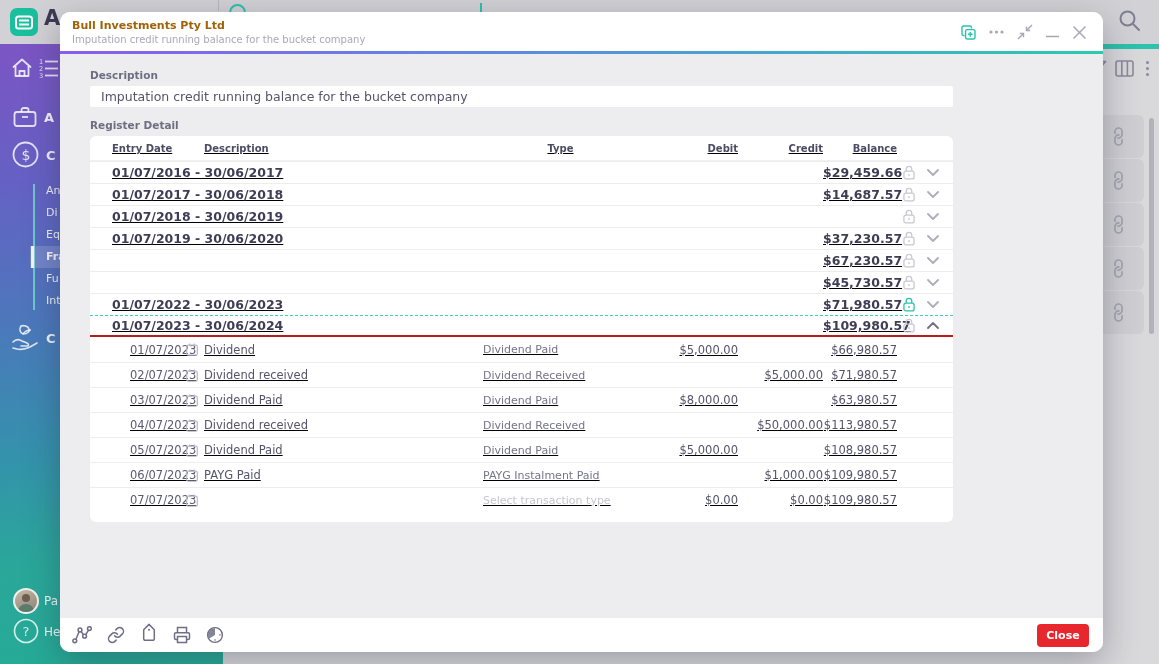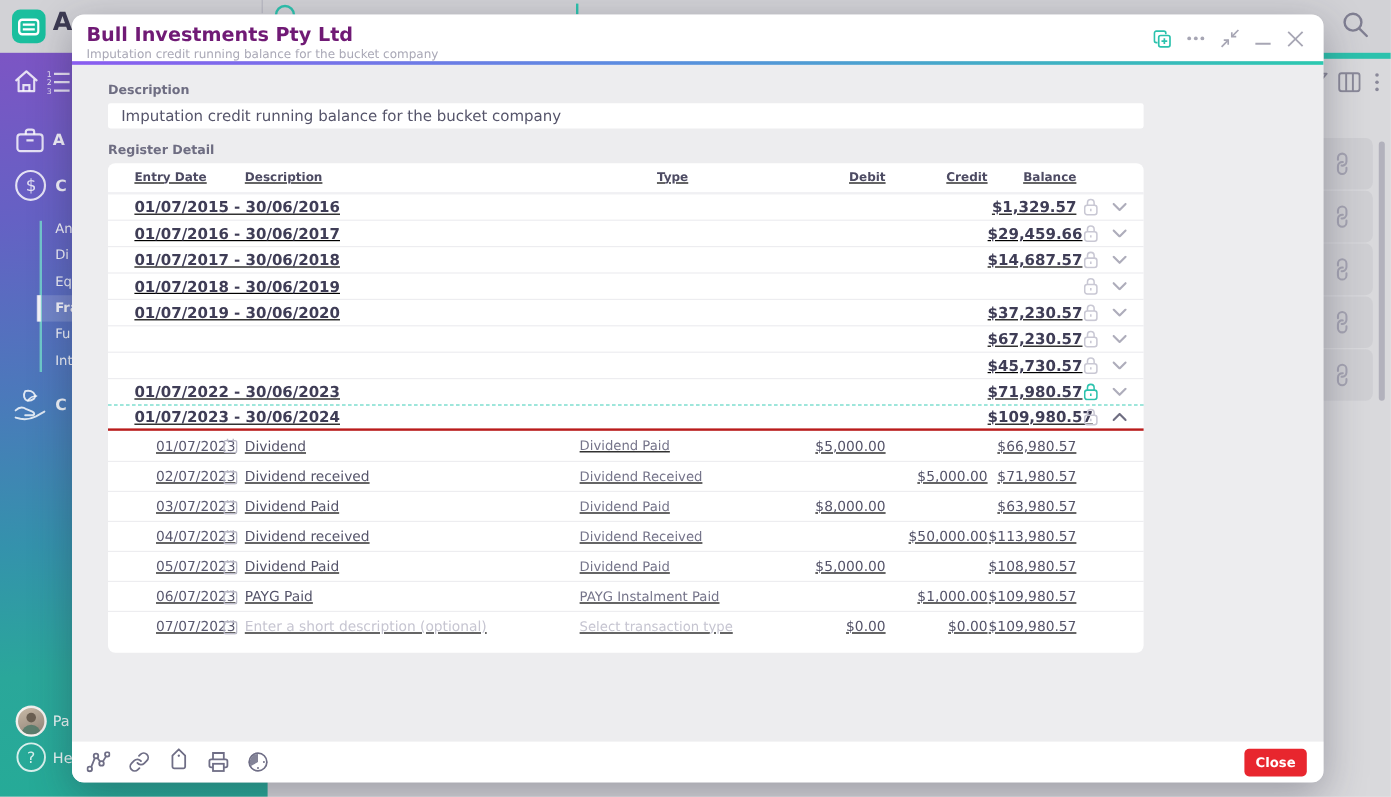--- a/index.html
+++ b/index.html
@@ -32,21 +32,21 @@
   .sb-sub { position:absolute; left:46px; font-size:11px; white-space:nowrap; cursor:pointer; }
   .sb-connector { position:absolute; left:33px; top:140px; width:2px; height:126px; background:rgba(120,230,205,.75); }
   .sb-active-band { position:absolute; left:30px; top:202px; width:193px; height:22px; background:rgba(255,255,255,.16); }
   .sb-active-bar { position:absolute; left:31px; top:202px; width:3px; height:22px; background:#f4f3f8; }
   .avatar { position:absolute; left:13px; top:544px; width:26px; height:26px; border-radius:50%; border:2px solid rgba(255,255,255,.85); background:linear-gradient(160deg,#c8b8a6,#8f8478); overflow:hidden; cursor:pointer; }
 
   
   .modal { position:absolute; left:60px; top:12px; width:1043px; height:640px; background:#ededef; border-radius:10px;
     box-shadow:0 10px 35px rgba(40,40,60,.35); z-index:3; display:flex; flex-direction:column; overflow:hidden; }
   .m-header { background:#fff; height:39px; flex:0 0 auto; position:relative; padding:7px 14px 0 12px; }
-  .m-title { font-size:16px; font-weight:bold; color:#701a75; }
+  .m-title { font-size:11px; font-weight:bold; color:#a16207; }
   .m-subtitle { font-size:10px; color:#a9a8b6; margin-top:2px; }
   .m-grad { position:absolute; left:0; bottom:-3px; width:100%; height:3px;
     background:linear-gradient(90deg,#8a5cf0 0%,#5b8de0 45%,#2cc9b0 100%); }
   .m-hicons { position:absolute; right:16px; top:12px; display:flex; align-items:center; gap:13px; color:#a7a6b4; }
   .m-hicons > * { cursor:pointer; }
   .m-body { flex:1 1 auto; padding:18px 30px 0 30px; position:relative; }
   .fld-label { font-size:10.5px; font-weight:bold; color:#6e6d82; margin-bottom:5px; }
   .desc-input { width:863px; height:21px; border:none; border-radius:2px; background:#fff; padding:0 11px;
     font-family:inherit; font-size:12.5px; color:#55546a; outline:none; margin-bottom:12px; }
   .card { width:863px; background:#fff; border-radius:6px; padding-bottom:10px;text-decoration:underline; }
@@ -278,36 +278,20 @@
 
     <div class="card" id="register-rows">
       <div class="row hdr">
         <div class="h-date">Entry Date</div>
         <div class="h-desc">Description</div>
         <div class="h-type">Type</div>
         <div class="h-debit r">Debit</div>
         <div class="h-credit r">Credit</div>
         <div class="h-balance r">Balance</div>
       </div>
-    <div class="row yr">
-    <div class="yr-period">01/07/2015 - 30/06/2016</div>
-    <div class="yr-balance r">$1,329.57</div>
-    <div class="lock">
-      <svg width="12" height="15" viewBox="0 0 13 16">
-              <rect x="1" y="6.5" width="11" height="8.5" rx="2.2" fill="none" stroke="currentColor" stroke-width="1.4"></rect>
-              <path d="M3.5 6.5 V4.3 a3 3 0 0 1 6 0 V6.5" fill="none" stroke="currentColor" stroke-width="1.4"></path>
-              <line x1="6.5" y1="9.6" x2="6.5" y2="11.8" stroke="currentColor" stroke-width="1.4"></line>
-            </svg>
-    </div>
-    <div class="chev">
-      <svg width="12" height="7" viewBox="0 0 12 7">
-              <polyline points="1,1 6,6 11,1" fill="none" stroke="currentColor" stroke-width="1.8" stroke-linecap="round" stroke-linejoin="round"></polyline>
-            </svg>
-    </div>
-  </div>
         <div class="row yr">
     <div class="yr-period">01/07/2016 - 30/06/2017</div>
     <div class="yr-balance r">$29,459.66</div>
     <div class="lock">
       <svg width="12" height="15" viewBox="0 0 13 16">
               <rect x="1" y="6.5" width="11" height="8.5" rx="2.2" fill="none" stroke="currentColor" stroke-width="1.4"></rect>
               <path d="M3.5 6.5 V4.3 a3 3 0 0 1 6 0 V6.5" fill="none" stroke="currentColor" stroke-width="1.4"></path>
               <line x1="6.5" y1="9.6" x2="6.5" y2="11.8" stroke="currentColor" stroke-width="1.4"></line>
             </svg>
     </div>
@@ -519,21 +503,20 @@
   </div>
         <div class="row en">
     <div class="en-date">07/07/2023</div>
     <div class="en-cal">
       <svg width="12" height="13" viewBox="0 0 12 13">
               <rect x="0.7" y="2.2" width="10.6" height="10" rx="1.5" fill="none" stroke="currentColor" stroke-width="1.2"></rect>
               <line x1="3.6" y1="0.6" x2="3.6" y2="3" stroke="currentColor" stroke-width="1.2"></line>
               <line x1="8.4" y1="0.6" x2="8.4" y2="3" stroke="currentColor" stroke-width="1.2"></line>
             </svg>
     </div>
-    <div class="en-desc ph">Enter a short description (optional)</div>
     <div class="en-type ph">Select transaction type</div>
     <div class="en-debit r">$0.00</div>
     <div class="en-credit r">$0.00</div>
     <div class="en-balance r">$109,980.57</div>
   </div>
       </div>
   </div>
 
   <div class="m-footer">
     <span class="ficon">

